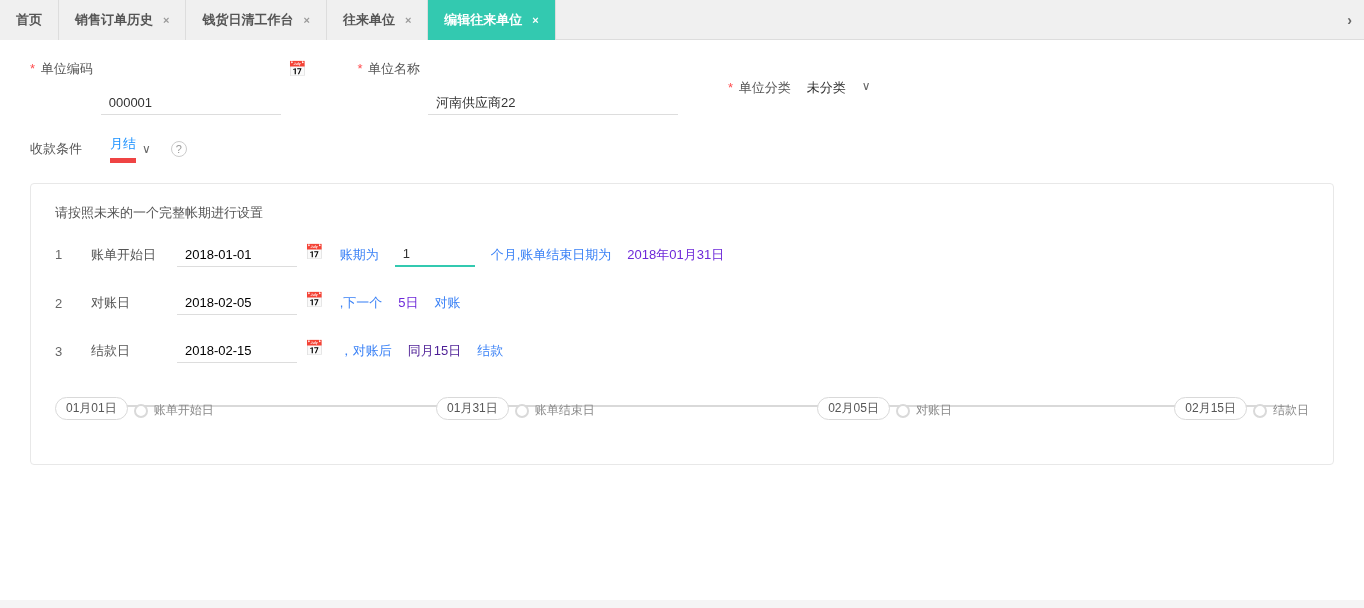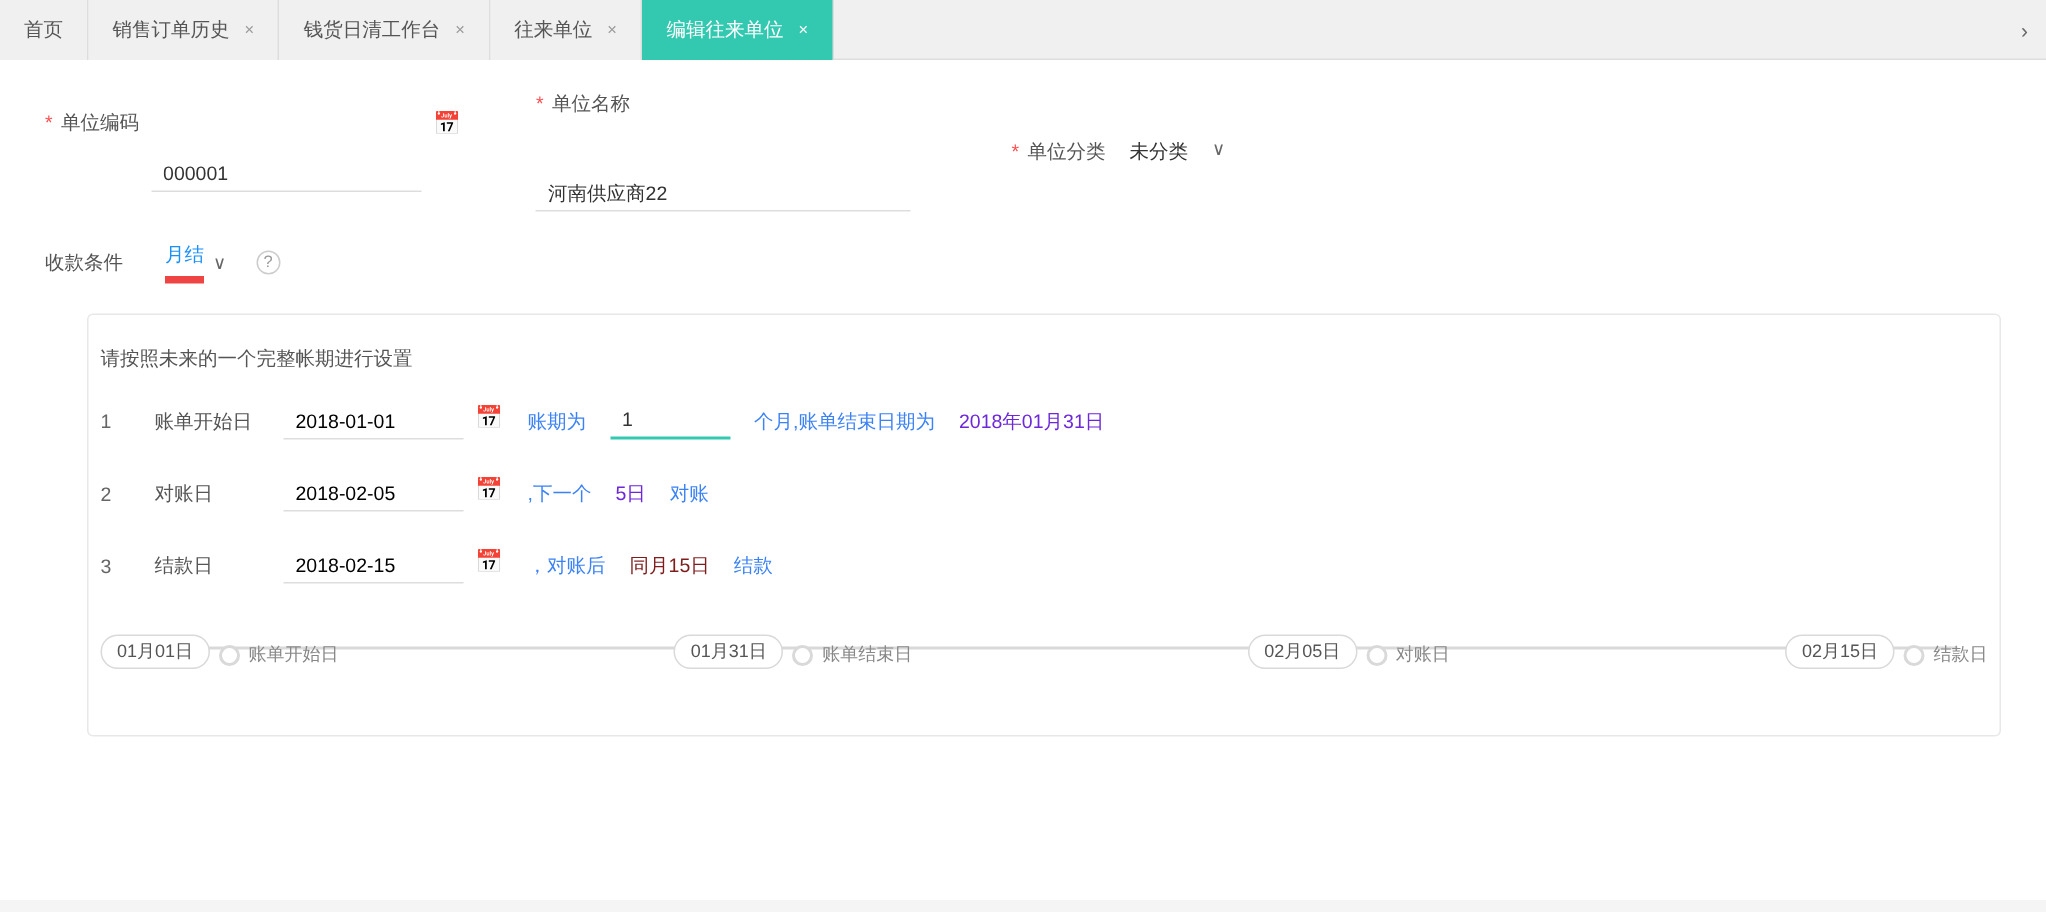--- a/index.html
+++ b/index.html
@@ -6,20 +6,21 @@
     body { font-family: 'Microsoft YaHei', '微软雅黑', sans-serif; font-size: 13px; background: #f5f5f5; color: #333; }
 
     
     .tab-bar {
       display: flex;
       align-items: center;
       background: #f0f0f0;
       border-bottom: 1px solid #ddd;
       height: 40px;
       padding-left: 0;
+      font-weight: bold;
     }
     .tab-item {
       display: flex;
       align-items: center;
       padding: 0 16px;
       height: 40px;
       cursor: pointer;
       font-size: 13px;
       color: #555;
       border-right: 1px solid #ddd;
@@ -142,23 +143,22 @@
       cursor: pointer;
     }
     .select-label-blue {
       color: #1890ff;
     }
 
     
     .card-section {
       border: 1px solid #e8e8e8;
       border-radius: 4px;
-      padding: 20px 8px;
+      padding: 20px 24px;
       margin-bottom: 20px;
-      margin-left: 28px;
     }
     .card-title {
       font-size: 13px;
       color: #555;
       margin-bottom: 20px;
     }
 
     
     .setting-row {
       display: flex;
@@ -191,21 +191,21 @@
       border-bottom: 2px solid #33c9b0;
       outline: none;
       padding: 4px 8px;
       font-size: 13px;
       width: 80px;
       background: transparent;
       color: #333;
     }
     .inline-text { font-size: 13px; color: #3b82f6; }
     .highlight-orange { color: #6d28d9; font-weight: 500; }
-    .highlight-teal { color: #7f1d1d; font-weight: 500; }
+    .highlight-teal { color: #4c1d95; font-weight: 500; }
 
     
     .preview-text {
       font-size: 13px;
       color: #555;
       margin-bottom: 24px;
       line-height: 1.6;
     }
 
     
@@ -291,29 +291,29 @@
   <div class="form-row">
     <div class="form-field">
       <span class="form-label">
         <span class="required-star">*</span>
         <span>单位编码</span>
       </span>
       <input class="form-input" type="text" value="000001" style="">
       <span class="calendar-icon">📅</span>
     </div>
 
-    <div class="form-field" style="margin-left: 30px; flex-direction: column;">
+    <div class="form-field" style="margin-left: 30px;">
       <span class="form-label">
         <span class="required-star">*</span>
         <span>单位名称</span>
       </span>
       <input class="form-input form-input-wide" type="text" value="河南供应商22" style="">
     </div>
 
-    <div class="form-field" style="margin-left: 47px;">
+    <div class="form-field" style="margin-left: 30px;">
       <span class="form-label">
         <span class="required-star">*</span>
         <span>单位分类</span>
       </span>
       <span style="font-size:13px; color:#333; margin-left: 8px;">未分类</span>
       <span class="dropdown-arrow" style="margin-left: 8px;">∨</span>
     </div>
   </div>
 
   <div class="form-row">

